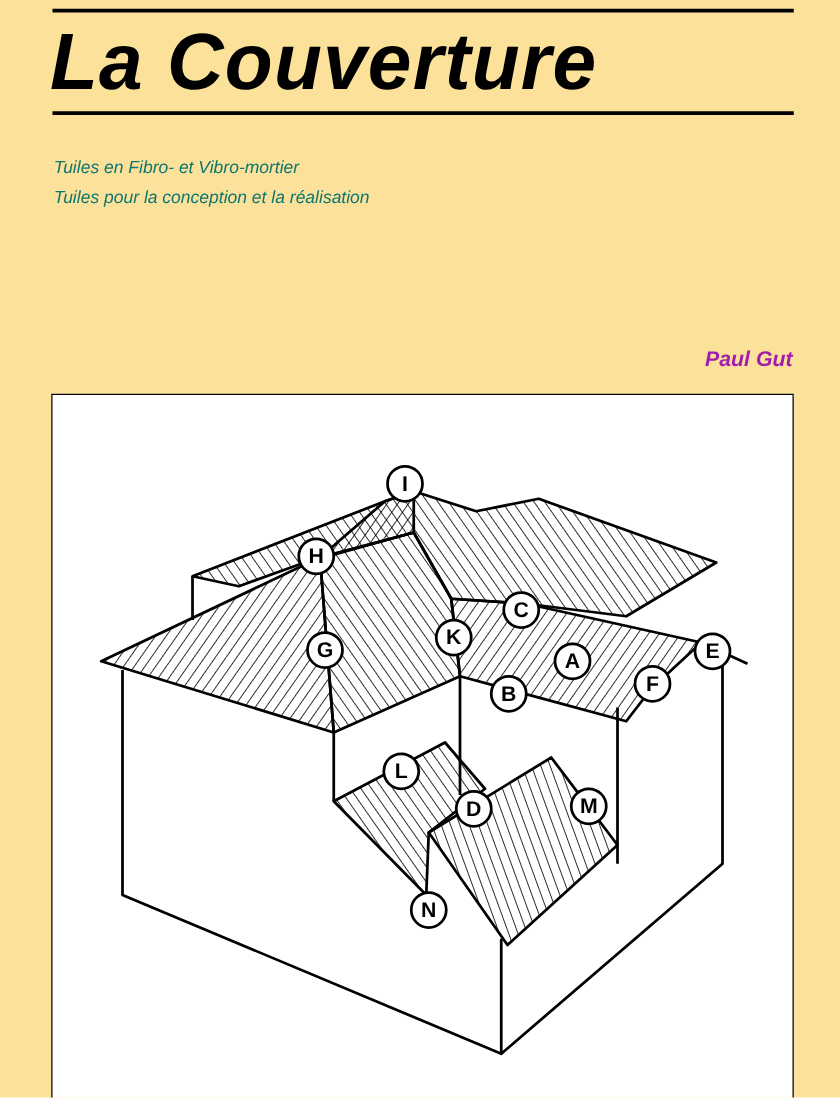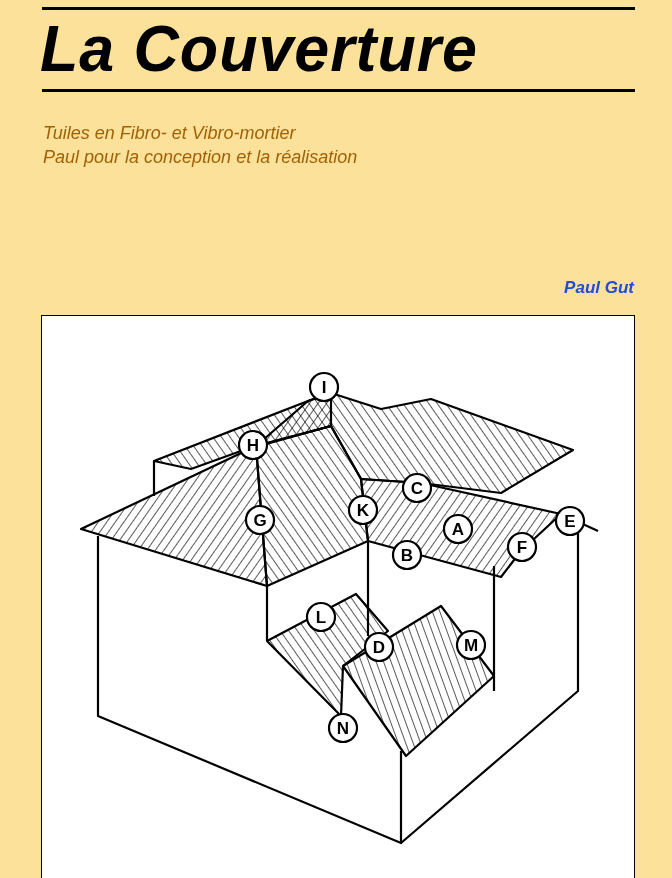--- a/index.html
+++ b/index.html
@@ -1,35 +1,35 @@
 <!DOCTYPE html>
 <html><head>
 <meta charset="utf-8">
 <style>
 html,body{margin:0;padding:0;}
 body{width:672px;height:878px;background:#fce19b;position:relative;overflow:hidden;font-family:"Liberation Sans",sans-serif;}
 .rule{position:absolute;left:42px;width:593px;height:3px;background:#000;}
 .title{position:absolute;left:40px;top:12px;font-size:64px;font-style:italic;font-weight:bold;letter-spacing:1px;color:#000;transform:scaleX(0.98);transform-origin:left;}
-.subs{position:absolute;left:43px;top:121px;font-style:italic;font-size:18px;line-height:24px;color:#a16207;}
-.author{position:absolute;right:38px;top:278px;font-style:italic;font-weight:bold;font-size:17px;color:#1d4ed8;}
+.subs{position:absolute;left:43px;top:121px;font-style:italic;font-size:14px;line-height:24px;color:#0f766e;}
+.author{position:absolute;right:38px;top:278px;font-style:italic;font-weight:bold;font-size:17px;color:#a21caf;}
 .figure{position:absolute;left:41px;top:315px;width:592px;height:580px;background:#fff;border:1px solid #000;}
 svg{position:absolute;left:0;top:0;}
 .lbl circle{fill:#fff;stroke:#000;stroke-width:2.2;}
 .lbl text{font-family:"Liberation Sans",sans-serif;font-weight:bold;font-size:17px;text-anchor:middle;dominant-baseline:central;}
 </style>
 </head>
 <body>
 
 <div class="rule" style="top:7px;"></div>
 <div class="title">La Couverture</div>
 <div class="rule" style="top:89px;"></div>
 
 <div class="subs">
   <div>Tuiles en Fibro- et Vibro-mortier</div>
-  <div>Paul pour la conception et la réalisation</div>
+  <div>Tuiles pour la conception et la réalisation</div>
 </div>
 
 <div class="author">Paul Gut</div>
 
 <div class="figure">
 <svg width="592" height="580" viewBox="41 315 592 580">
   <defs>
     <pattern id="hL" width="7" height="7" patternUnits="userSpaceOnUse" patternTransform="rotate(35)">
       <line x1="0" y1="0" x2="0" y2="7" stroke="#000" stroke-width="1.3"></line>
     </pattern>

